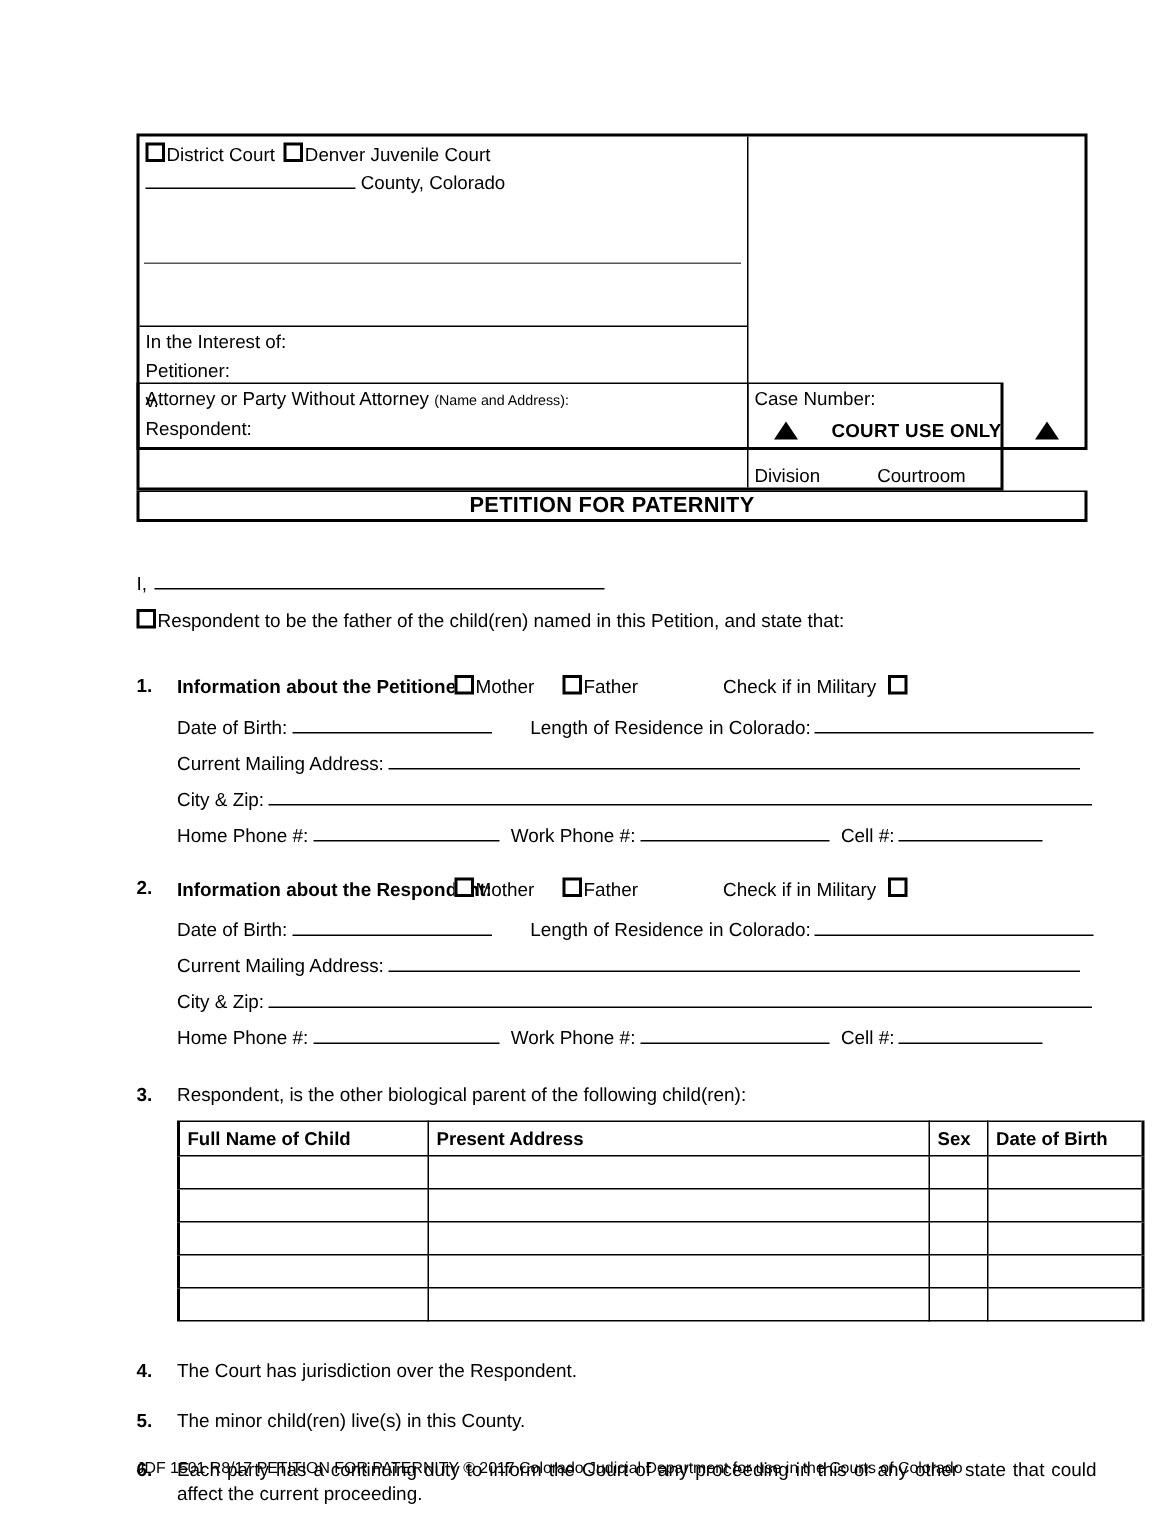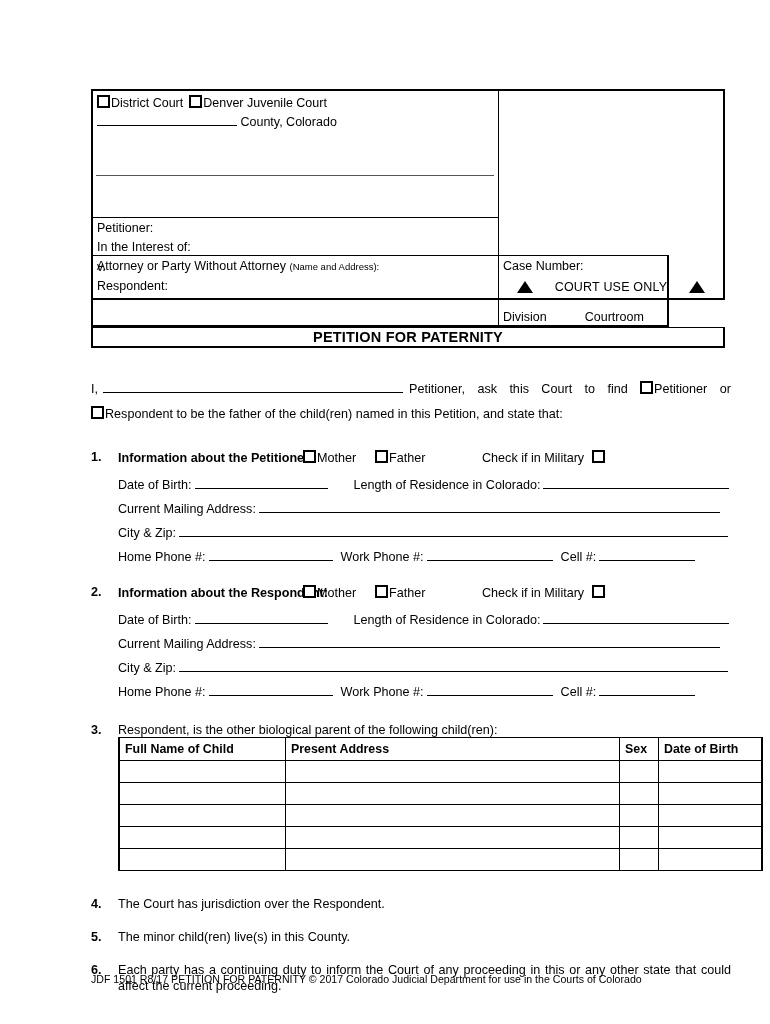--- a/index.html
+++ b/index.html
@@ -86,21 +86,21 @@
     line-height: 19.3px;
   }
 
   .court-use {
     position: absolute;
     left: 0;
     right: 0;
     bottom: 4px;
     text-align: center;
     font-size: 12.5px;
-    font-weight: normal;
+    font-weight: bold;
     letter-spacing: 0.2px;
   }
   .tri {
     display: inline-block;
     width: 0; height: 0;
     border-left: 8px solid transparent;
     border-right: 8px solid transparent;
     border-bottom: 12px solid #000;
     vertical-align: -2px;
   }
@@ -254,20 +254,21 @@
   .frow .ln {
     border-bottom: 1px solid #000;
     height: 13px;
     margin: 0 0 0 3px;
   }
 
   
   .child-table {
     border-collapse: collapse;
     width: 618px;
+    margin-top: 10px;
     table-layout: fixed;
   }
   .child-table th,
   .child-table td {
     border: 1px solid #000;
     font-size: 12.4px;
     padding: 2px 0 2px 5px;
     text-align: left;
     height: 17px;
   }
@@ -313,22 +314,22 @@
       <div class="court-head">
         <span class="cb"></span><span>District Court</span><span style="display:inline-block;width:6px;"></span><span class="cb"></span><span>Denver Juvenile Court</span>
       </div>
       <div class="county-line">
         <span class="blank-inline" style="width:140px;"></span>
         <span>County, Colorado</span>
       </div>
       <div class="addr-rule"></div>
 
       <div class="cap-left-lower">
+        <div>In the Interest of:</div>
         <div>Petitioner:</div>
-        <div>In the Interest of:</div>
         <div>v.</div>
         <div>Respondent:</div>
       </div>
     </div>
 
     <div class="cap-right">
       <div class="court-use">
         <span class="tri l"></span><span>COURT USE ONLY</span><span class="tri r"></span>
       </div>
     </div>
@@ -350,30 +351,20 @@
   <div class="title-bar">
     <span>PETITION FOR PATERNITY</span>
   </div>
 
   <div class="body-area">
 
     <div class="intro">
       <div class="intro-row1">
         <span class="lbl-i">I,</span>
         <span class="fill"></span>
-        <span class="words">
-          <span>Petitioner,</span>
-          <span>ask</span>
-          <span>this</span>
-          <span>Court</span>
-          <span>to</span>
-          <span>find</span>
-          <span><span class="cb"></span><span>Petitioner</span></span>
-          <span>or</span>
-        </span>
       </div>
       <div class="intro-row2">
         <span class="cb"></span><span>Respondent to be the father of the child(ren) named in this Petition, and state that:</span>
       </div>
     </div>
 
     <div class="numbered" style="margin-top:25px;">
       <div class="num">1.</div>
       <div class="content">
         <div class="sec-head">

